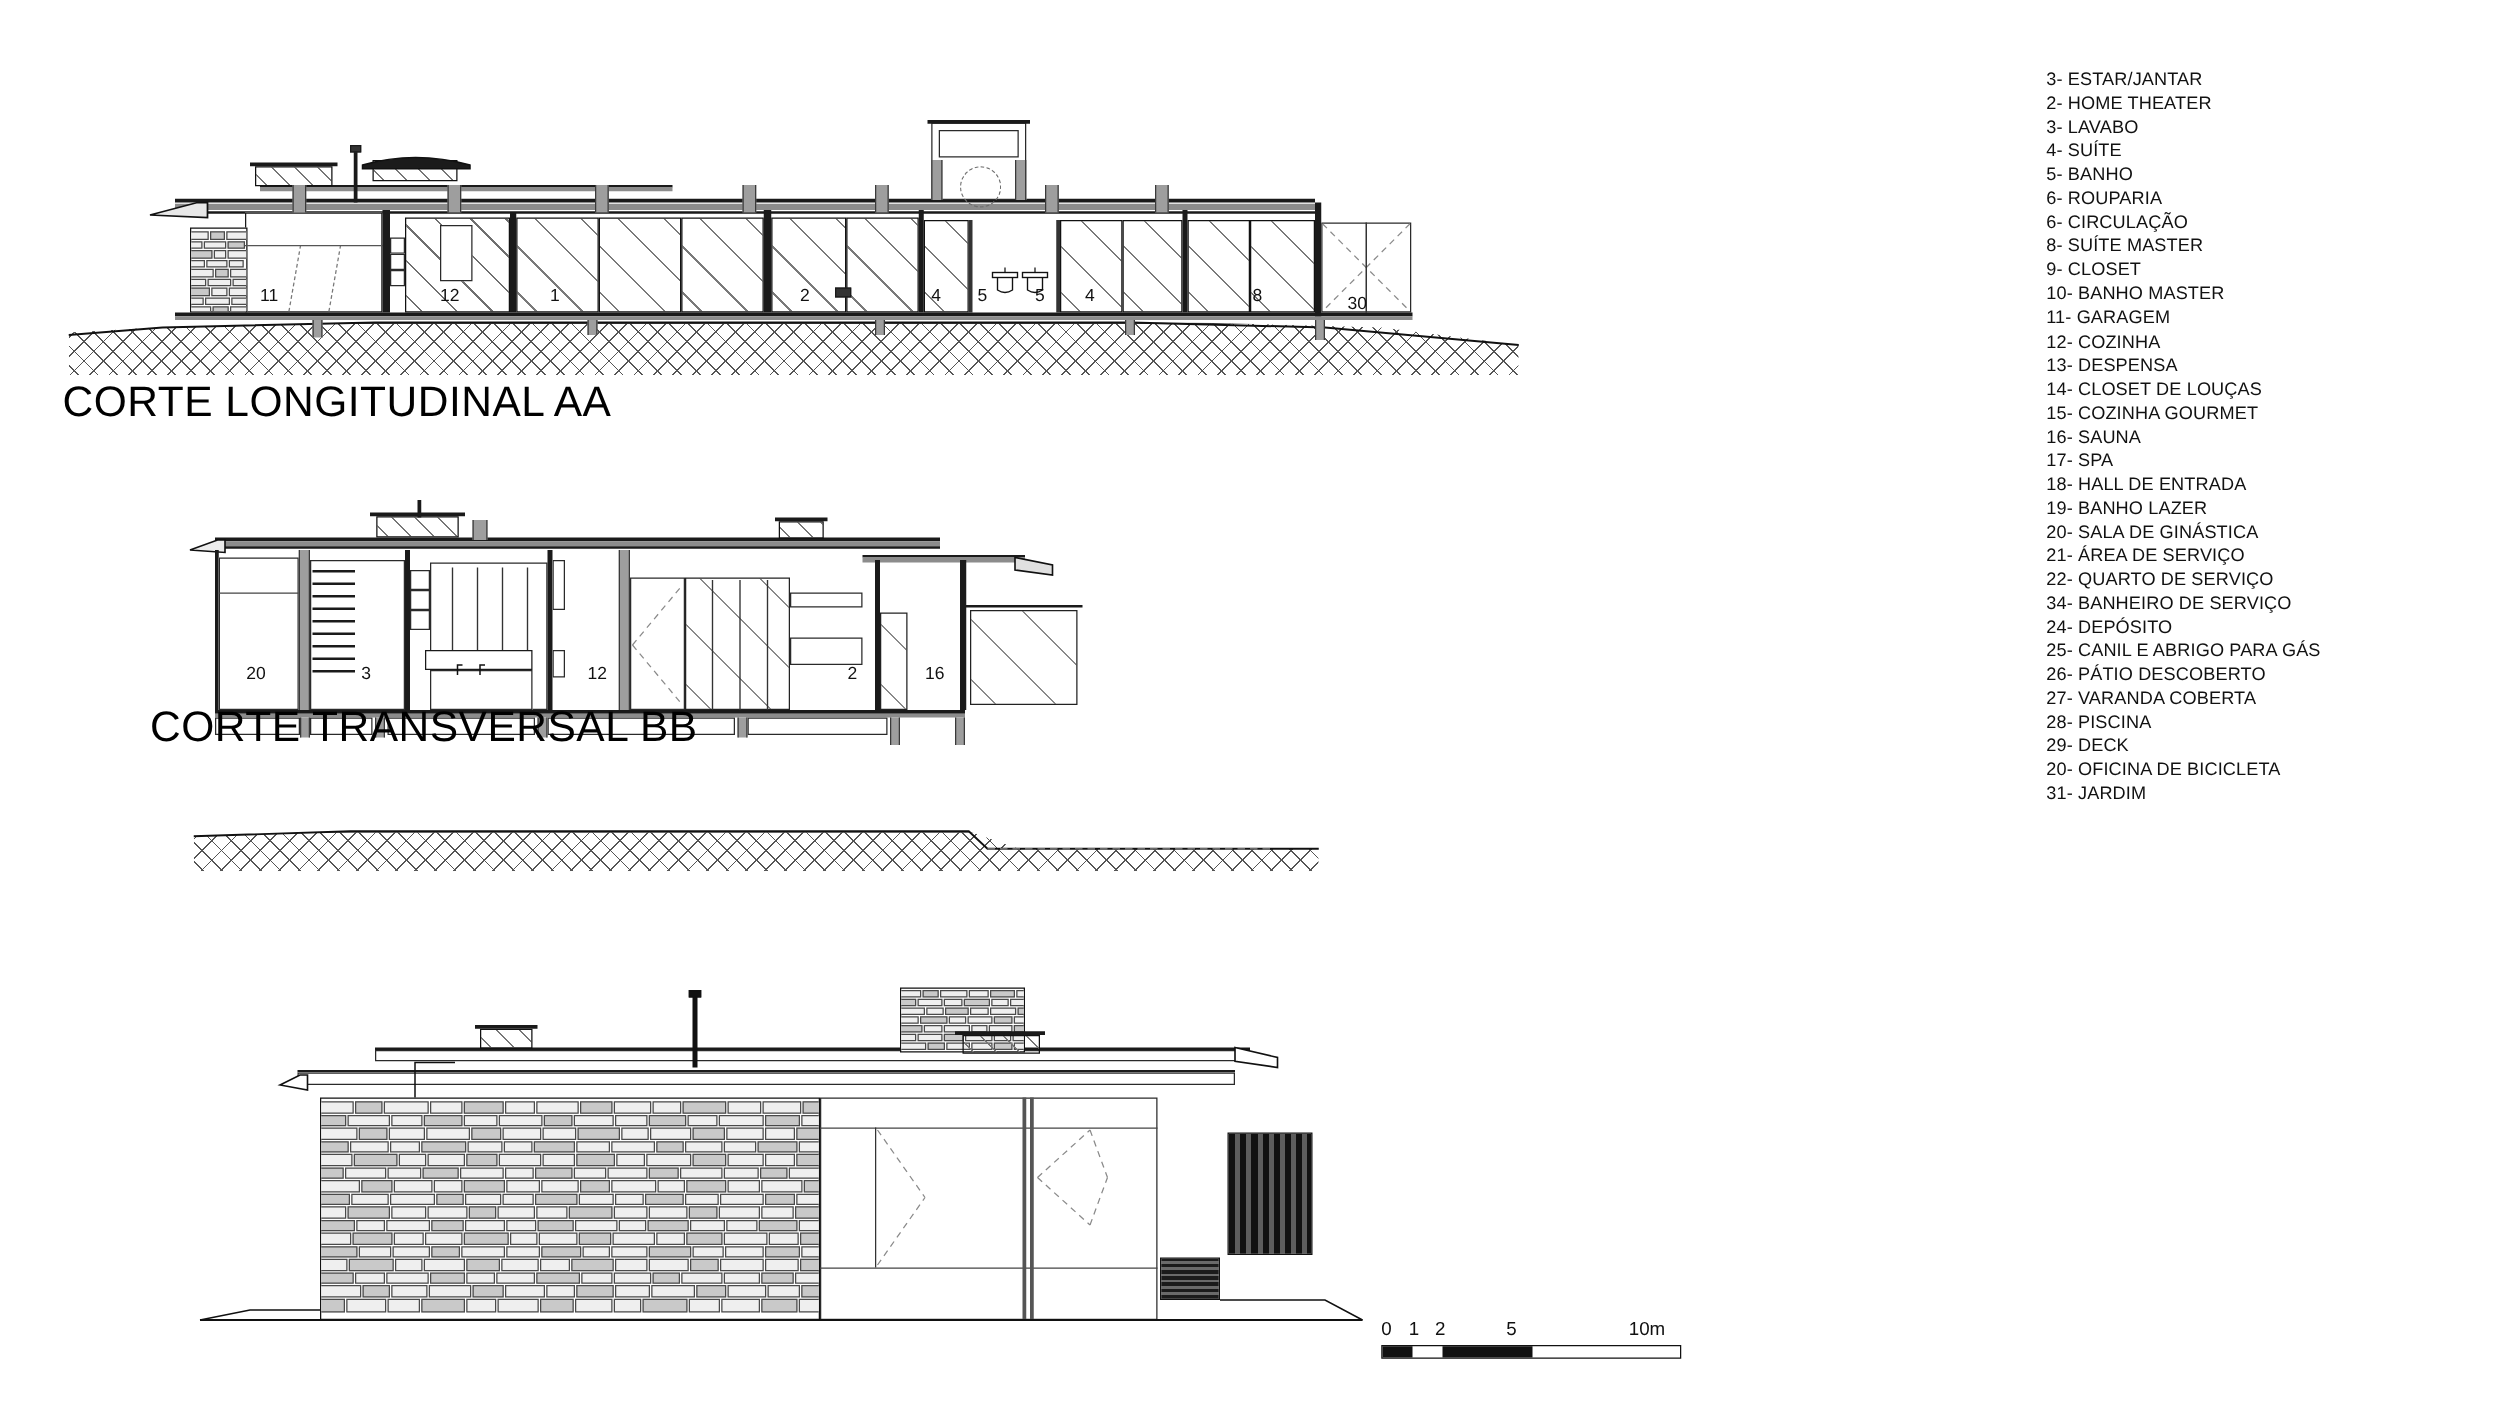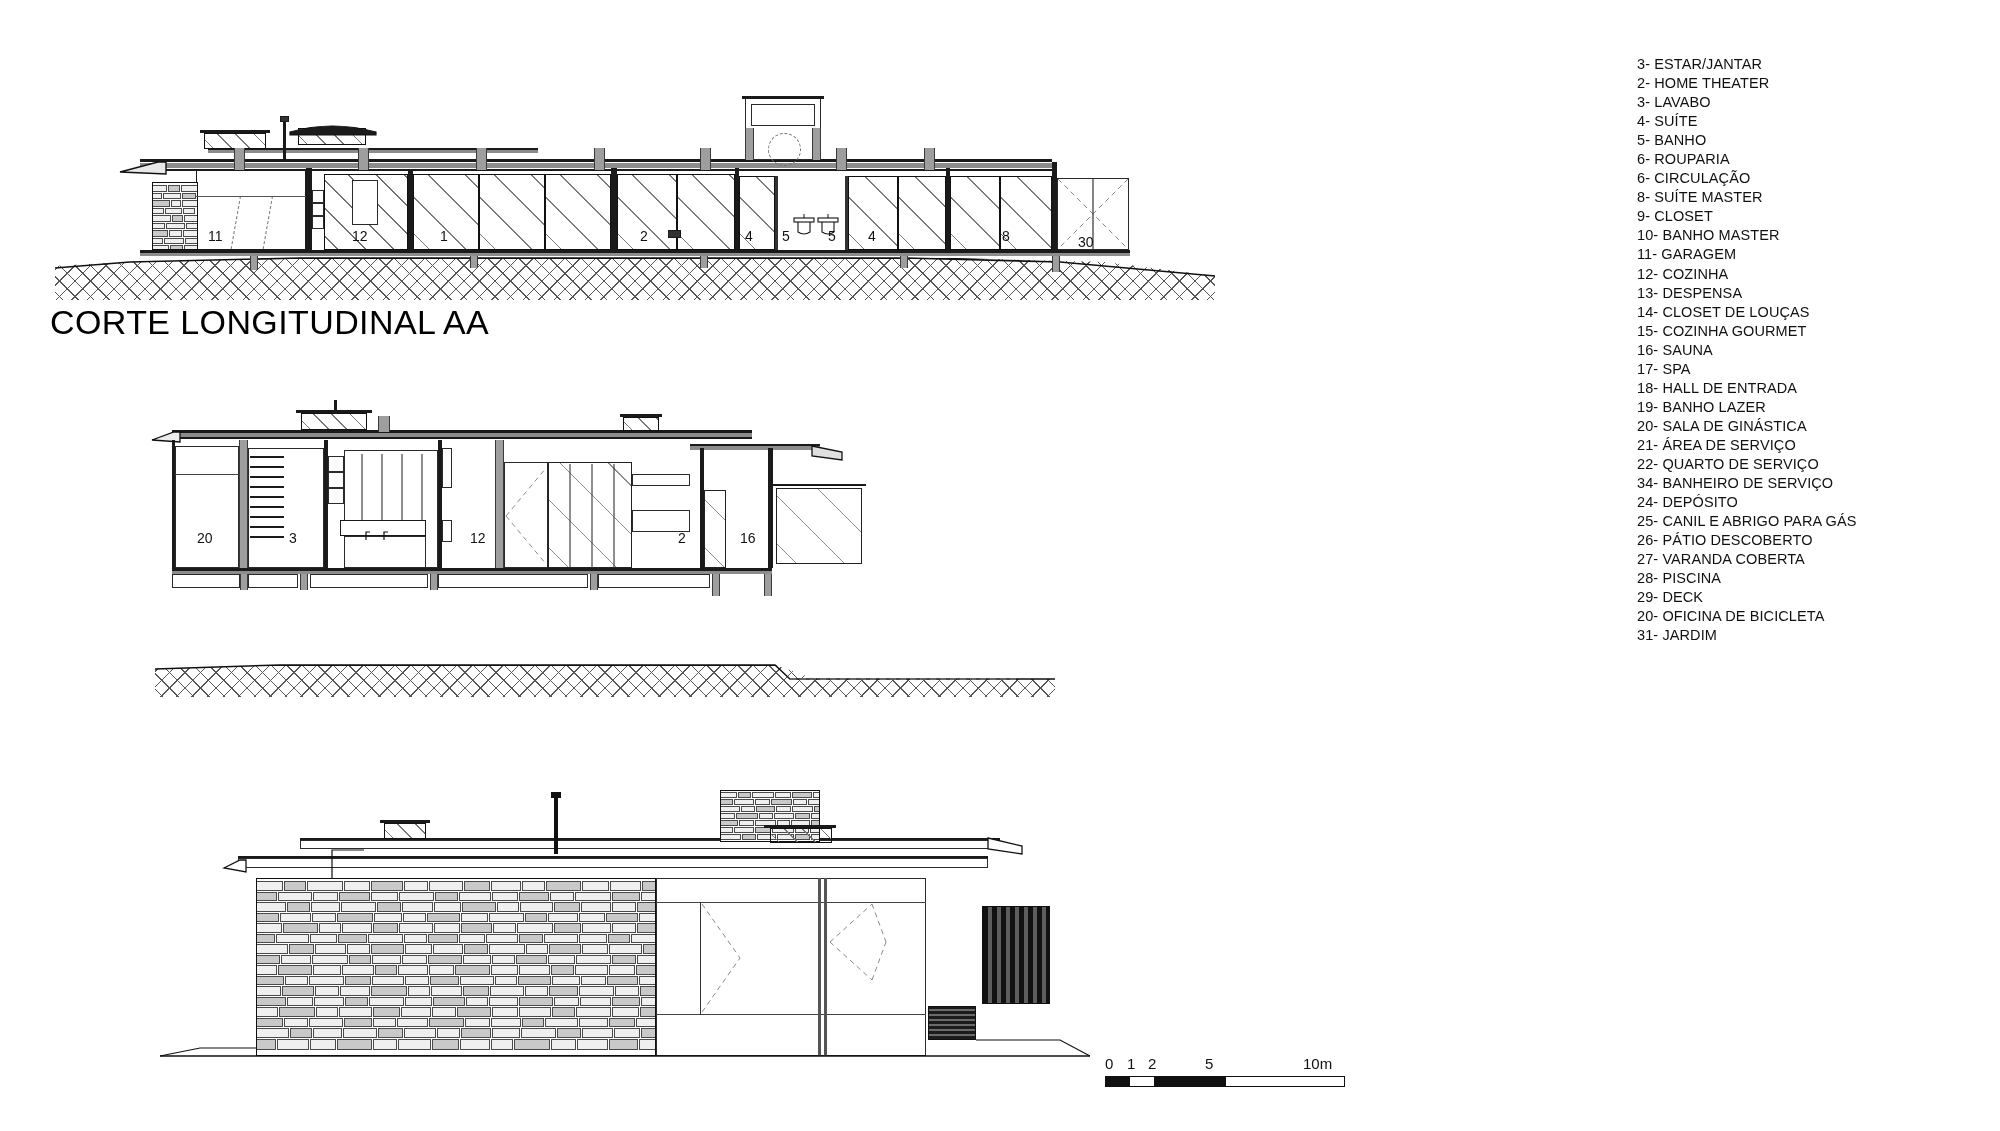--- a/index.html
+++ b/index.html
@@ -328,20 +328,21 @@
     <div class="boxthin" style="left:438px;top:174px;width:150px;height:14px;"></div>
     <div class="boxthin" style="left:598px;top:174px;width:112px;height:14px;"></div>
     <div class="col" style="left:240px;top:174px;width:8px;height:16px;"></div>
     <div class="col" style="left:300px;top:174px;width:8px;height:16px;"></div>
     <div class="col" style="left:430px;top:174px;width:8px;height:16px;"></div>
     <div class="col" style="left:590px;top:174px;width:8px;height:16px;"></div>
     <div class="col" style="left:712px;top:174px;width:8px;height:22px;"></div>
     <div class="col" style="left:764px;top:174px;width:8px;height:22px;"></div>
   </div>
 
+  <div class="title" id="title-bb">CORTE TRANSVERSAL BB</div>
 
   <div class="dw" id="elev" style="left:0;top:790px;width:1150px;height:220px;">
 
     <div class="ln" style="left:300px;top:48px;width:700px;height:2.4px;"></div>
     <div class="boxthin" style="left:300px;top:50px;width:700px;height:9px;"></div>
     <svg width="60" height="26" style="left:988px;top:44px;">
       <path d="M0 4 L34 12 L34 20 L0 15 Z" fill="#fff" stroke="#111" stroke-width="1.3"></path>
     </svg>
     <div class="ln" style="left:238px;top:66px;width:750px;height:2.2px;"></div>
     <div class="boxthin" style="left:238px;top:68px;width:750px;height:10px;"></div>

